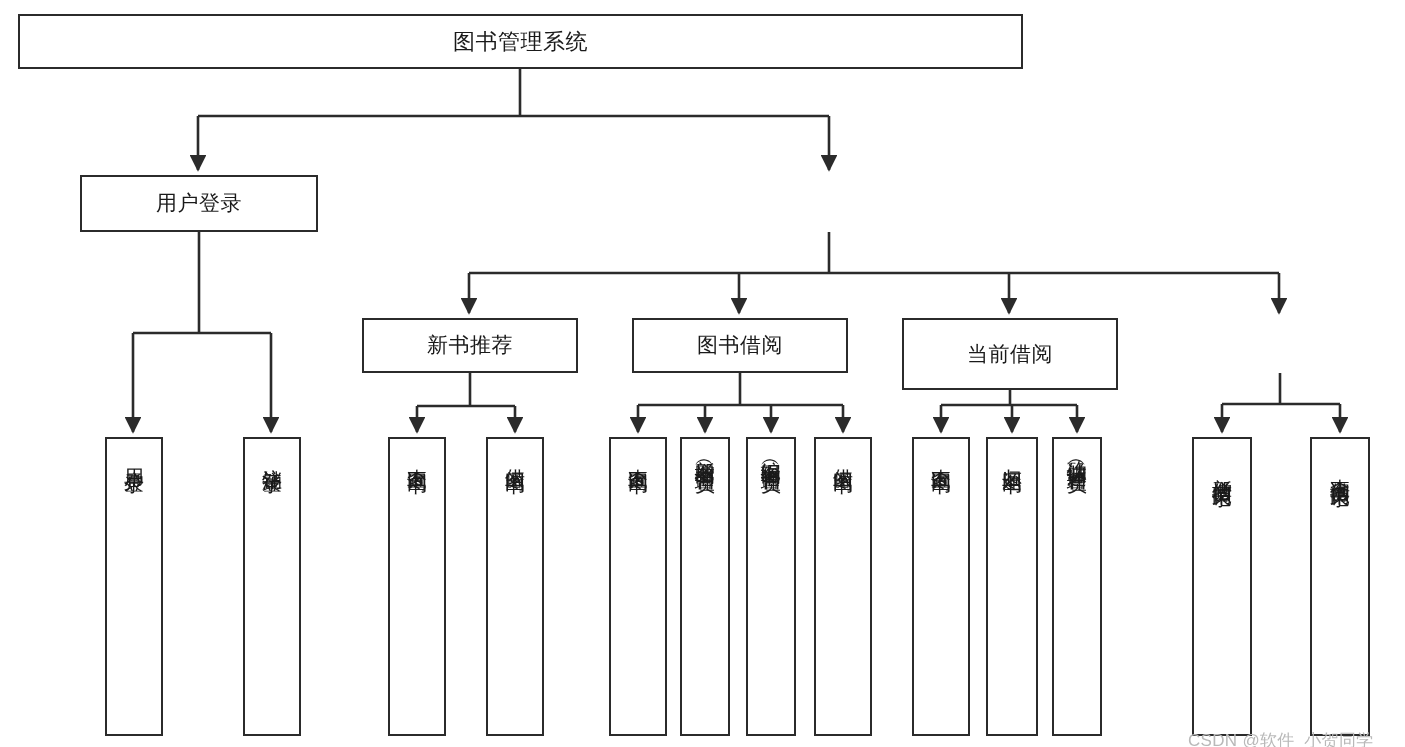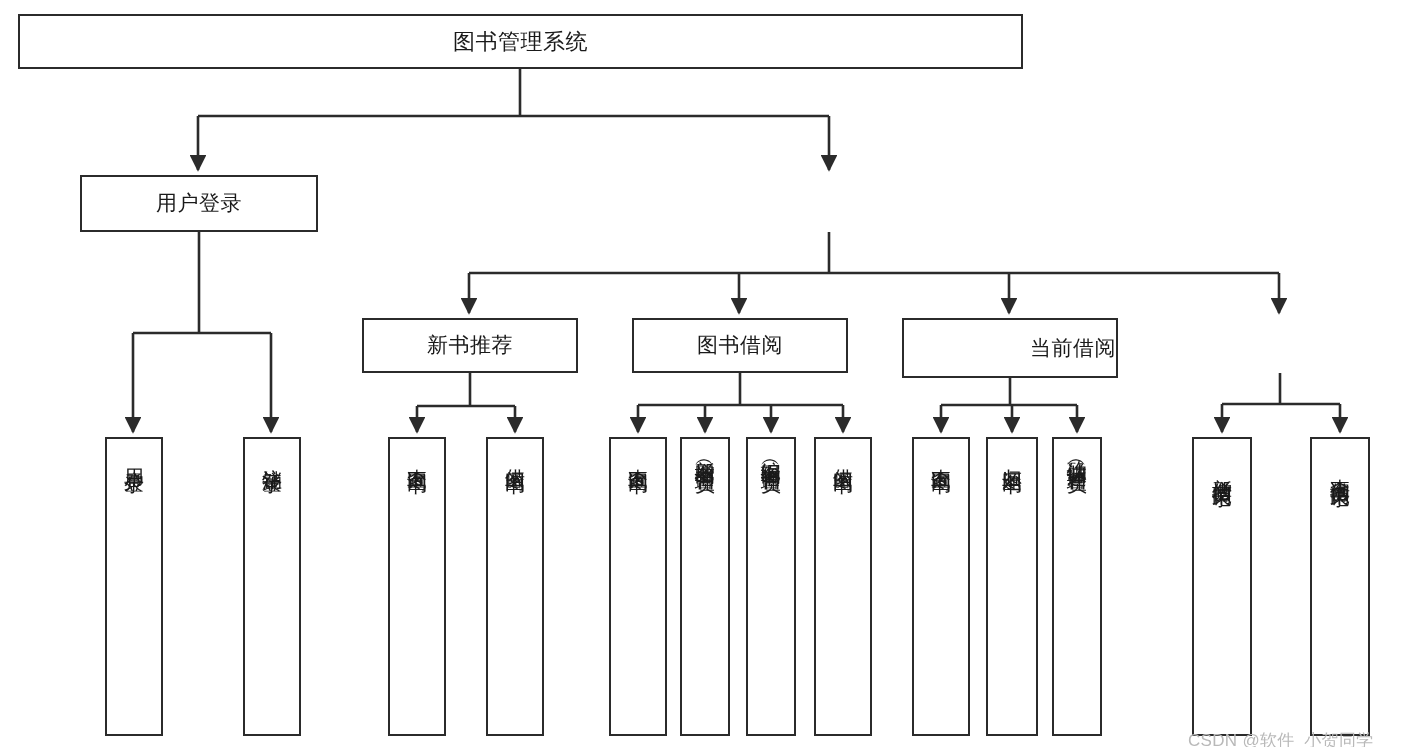--- a/index.html
+++ b/index.html
@@ -146,21 +146,21 @@
   <div class="node horiz" style="left:80px; top:175px; width:238px; height:57px;">
     <span class="label">用户登录</span>
   </div>
 
   <div class="node horiz" style="left:362px; top:318px; width:216px; height:55px;">
     <span class="label">新书推荐</span>
   </div>
   <div class="node horiz" style="left:632px; top:318px; width:216px; height:55px;">
     <span class="label">图书借阅</span>
   </div>
-  <div class="node horiz" style="left:902px; top:318px; width:216px; height:60px;justify-content:flex-end;">
+  <div class="node horiz" style="left:902px; top:318px; width:216px; height:72px;">
     <span class="label">当前借阅</span>
   </div>
 
   <div class="node leaf" style="left:105px; top:437px; width:58px; height:299px;">
     <span class="label">用户登录</span>
   </div>
   <div class="node leaf" style="left:243px; top:437px; width:58px; height:299px;">
     <span class="label">注销登录</span>
   </div>
 

